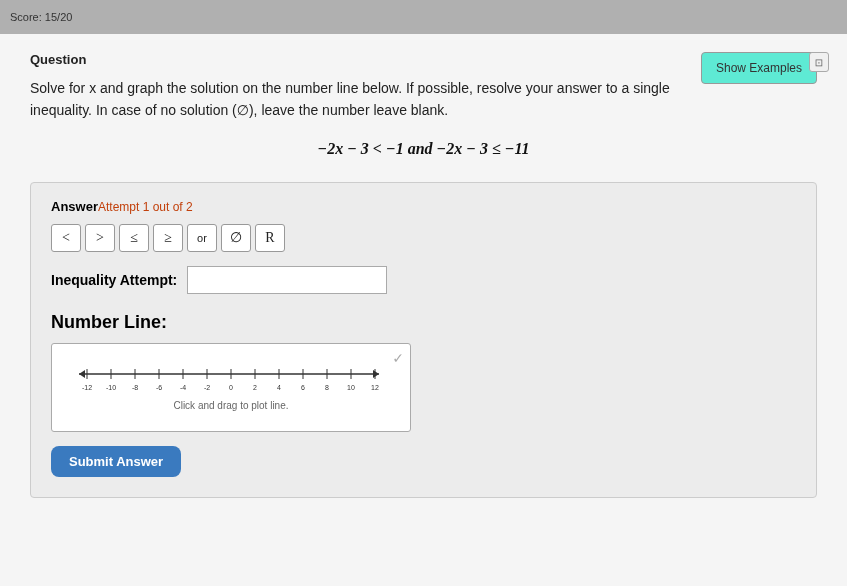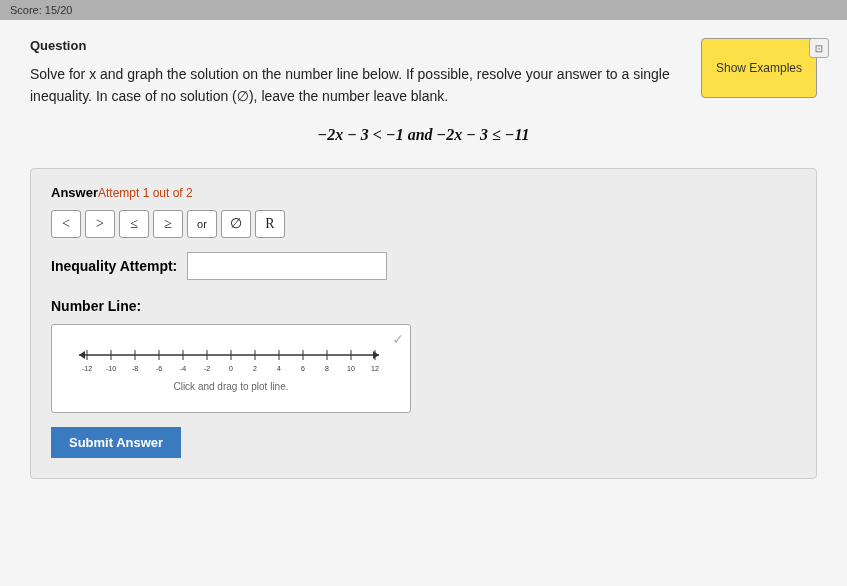--- a/index.html
+++ b/index.html
@@ -7,21 +7,21 @@
       font-family: 'Times New Roman', Times, serif;
       background: #e8e8e8;
       width: 847px;
       min-height: 586px;
       display: flex;
       flex-direction: column;
     }
 
     .top-bar {
       background: #b0b0b0;
-      height: 20px;
+      height: 34px;
       display: flex;
       align-items: center;
       padding: 0 10px;
       font-size: 11px;
       font-family: Arial, sans-serif;
       color: #333;
     }
 
     .score-text {
       font-size: 11px;
@@ -32,24 +32,24 @@
       background: #f5f5f5;
       flex: 1;
       padding: 18px 30px 20px 30px;
       position: relative;
     }
 
     .show-examples-btn {
       position: absolute;
       top: 18px;
       right: 30px;
-      background: #fde047;
+      background: #5eead4;
       border: 1.5px solid #999;
       border-radius: 4px;
-      padding: 22px 14px;
+      padding: 8px 14px;
       font-family: Arial, sans-serif;
       font-size: 12px;
       cursor: pointer;
       color: #333;
     }
 
     .question-label {
       font-family: Arial, sans-serif;
       font-size: 13px;
       font-weight: bold;
@@ -139,21 +139,21 @@
       border: 1.5px solid #aaa;
       background: white;
       height: 28px;
       width: 200px;
       font-size: 14px;
       padding: 0 6px;
     }
 
     .number-line-label {
       font-family: Arial, sans-serif;
-      font-size: 14px;
+      font-size: 18px;
       font-weight: bold;
       margin-bottom: 10px;
     }
 
     .number-line-container {
       background: white;
       border: 1.5px solid #aaa;
       border-radius: 3px;
       padding: 12px 16px 20px 16px;
       width: 360px;
@@ -170,21 +170,21 @@
       font-size: 10px;
       color: #666;
       text-align: center;
       margin-top: 4px;
     }
 
     .submit-btn {
       background: #3a7abf;
       color: white;
       border: none;
-      border-radius: 0;
+      border-radius: 8px;
       padding: 8px 18px;
       font-family: Arial, sans-serif;
       font-size: 13px;
       cursor: pointer;
       margin-top: 14px;
       font-weight: bold;
     }
 
     .corner-icon {
       position: absolute;

